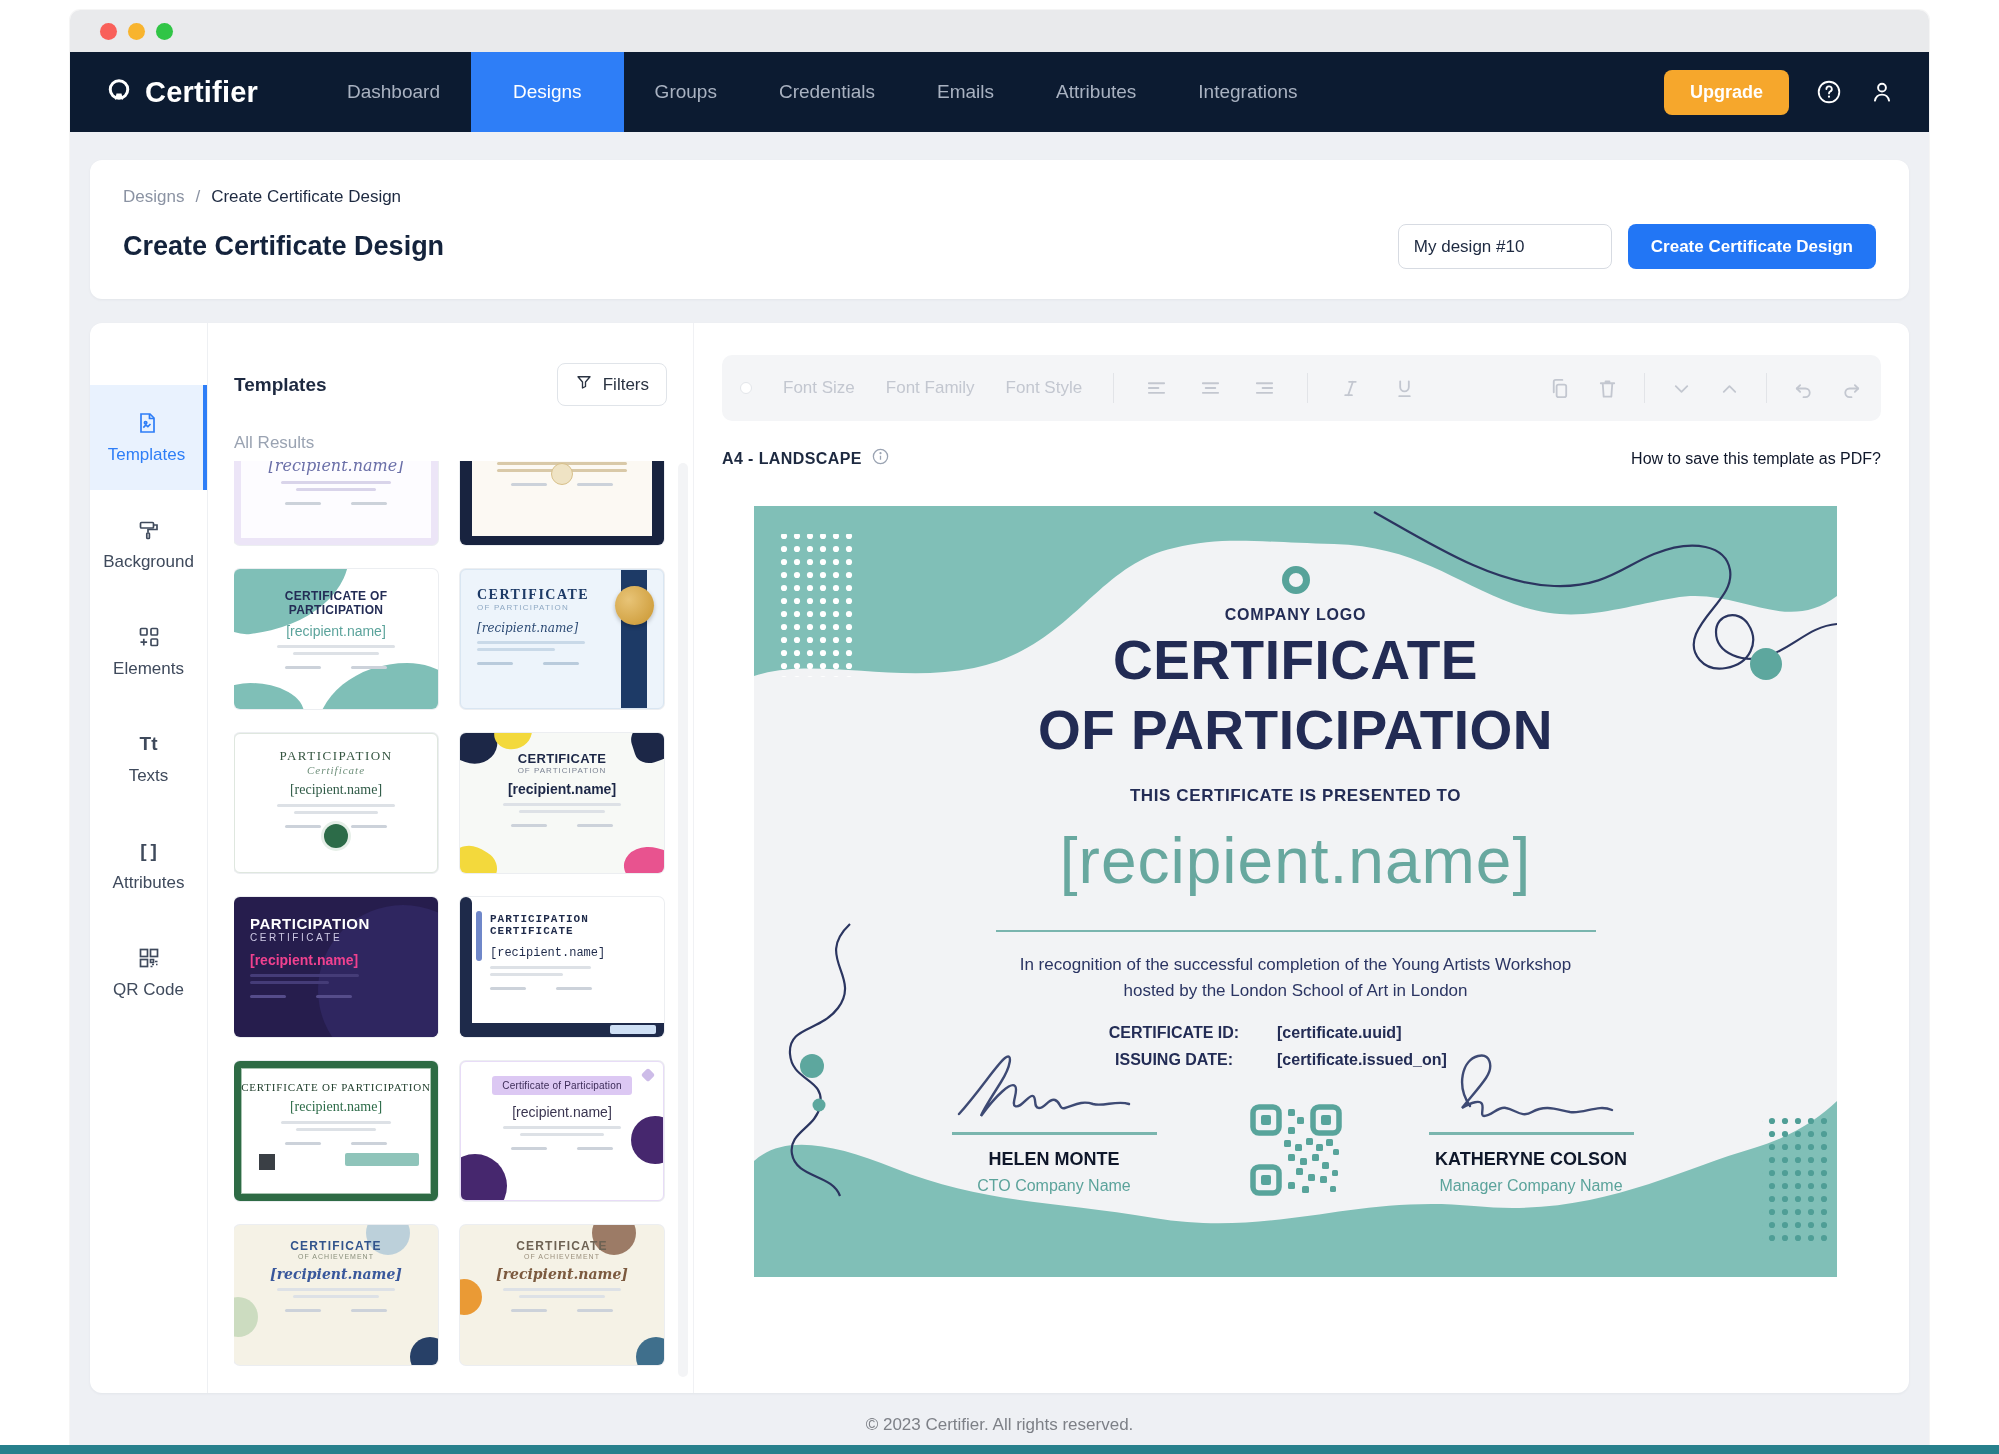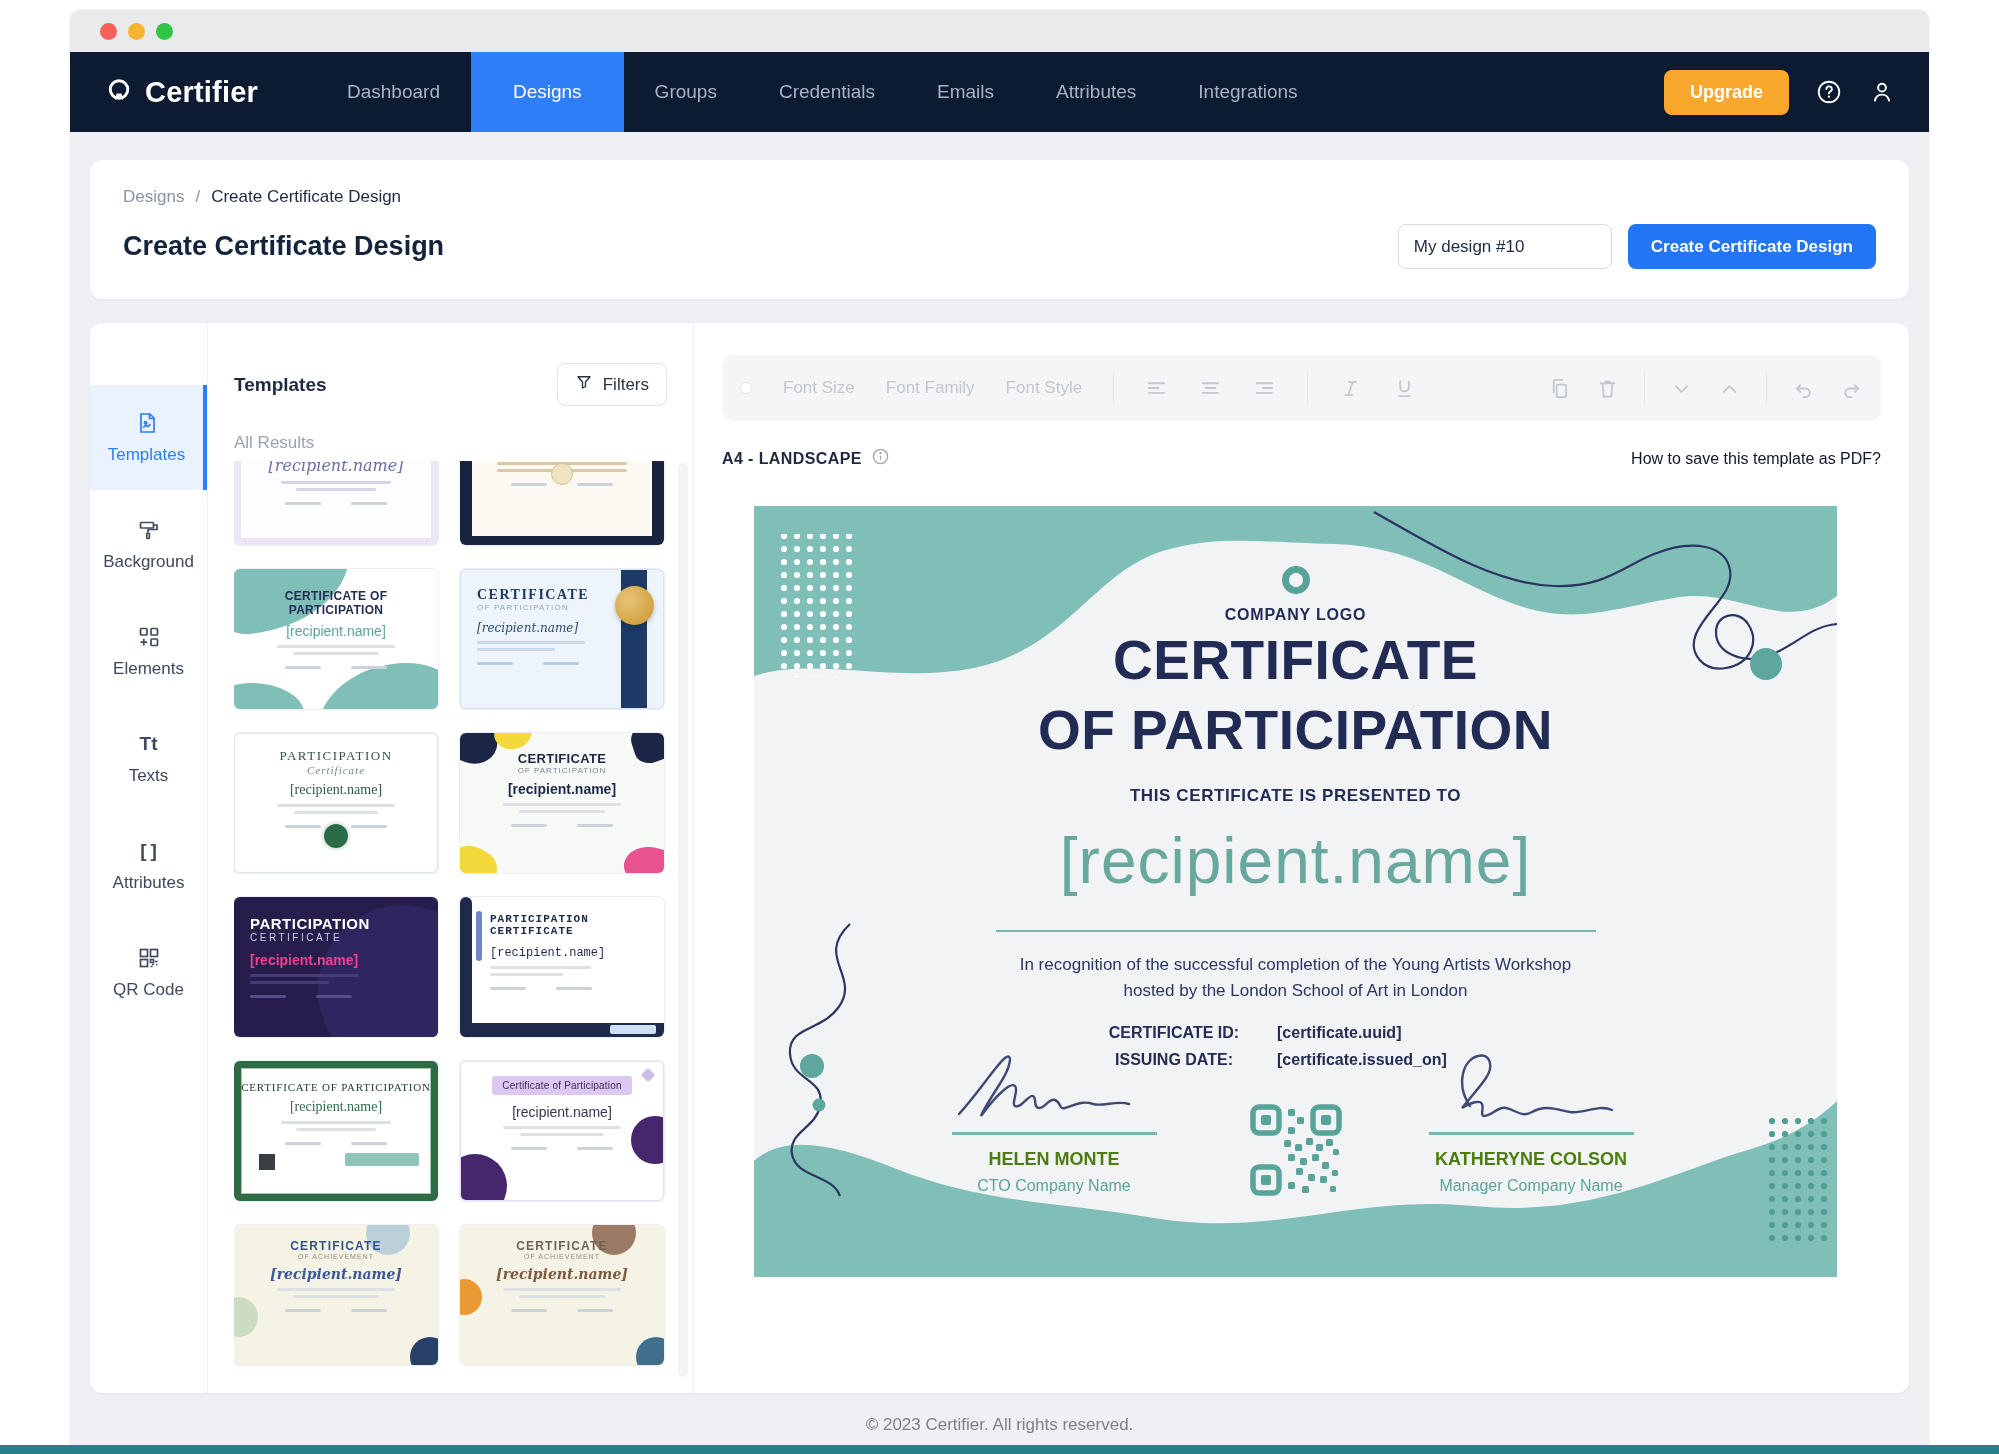--- a/index.html
+++ b/index.html
@@ -194,21 +194,21 @@
   .c-recipient { top:318px; font-size:64px; color:#68a89f; letter-spacing:1px; }
   .c-underline { position:absolute; left:50%; top:424px; width:600px; margin-left:-300px; height:2px; background:#7ab5ae; }
   .c-desc { top:446px; font-size:17px; color:#2b3563; line-height:26px; }
   .c-ids { top:518px; }
   .id-row { display:flex; justify-content:center; gap:13px; font-size:16px; color:#232c55; font-weight:bold; margin-bottom:9px; }
   .id-row .lbl { width:180px; text-align:center; }
   .id-row .val { width:230px; text-align:left; }
   .sig-block { position:absolute; width:230px; text-align:center; }
   .sig-left { left:185px; top:542px; } .sig-right { left:662px; top:542px; }
   .sig-line { width:205px; height:3px; background:#7ab5ae; margin:2px auto 0; }
-  .sig-name { margin-top:14px; font-size:18px; font-weight:bold; color:#4d7c0f; }
+  .sig-name { margin-top:14px; font-size:18px; font-weight:bold; color:#0f172a; }
   .sig-role { margin-top:7px; font-size:16px; color:#5ba39b; }
   .qr-block { position:absolute; left:50%; top:598px; width:92px; height:92px; margin-left:-46px; }
 
   
   .footer-text { text-align:center; margin-top:22px; font-size:17px; color:#7d8087; }
   .bottom-strip { position:absolute; left:0; bottom:0; width:100%; height:9px; background:#27808c; }
 </style>
 </head>
 <body>
 

